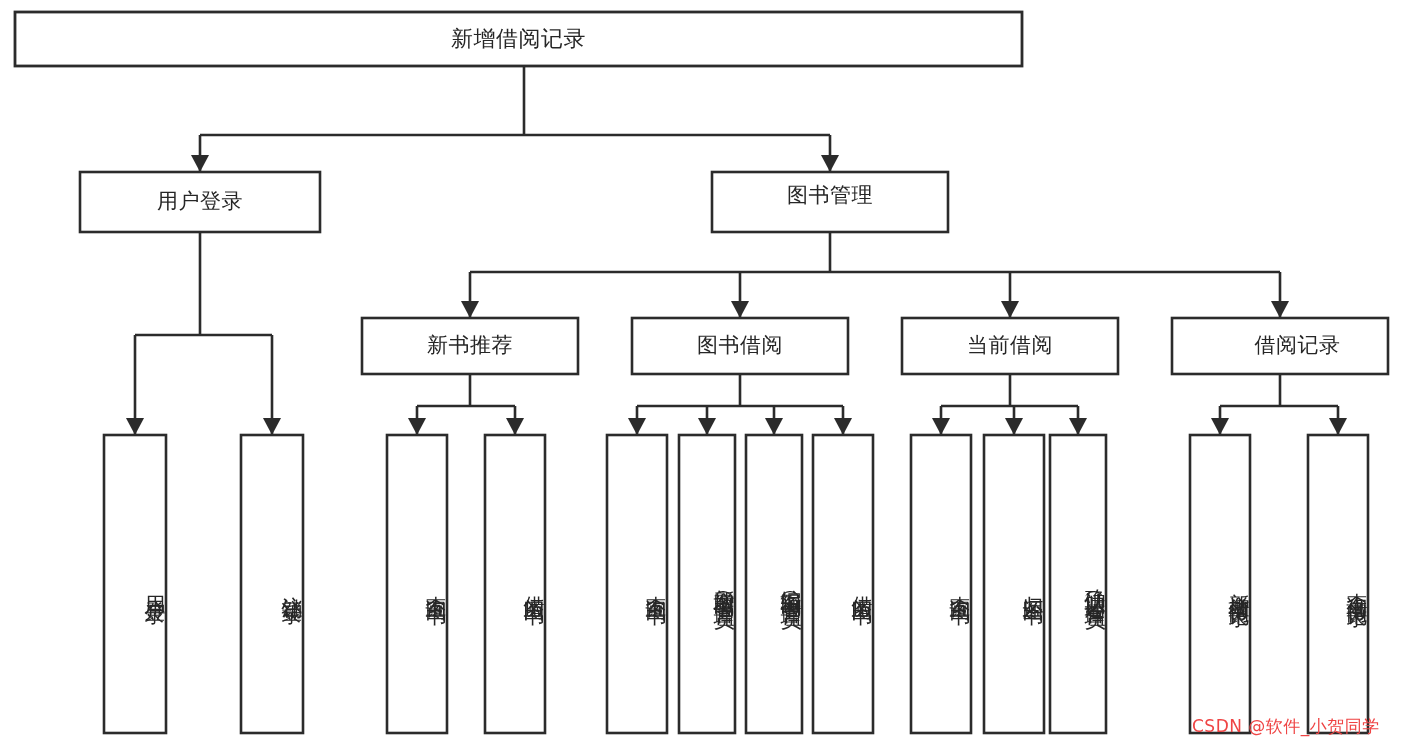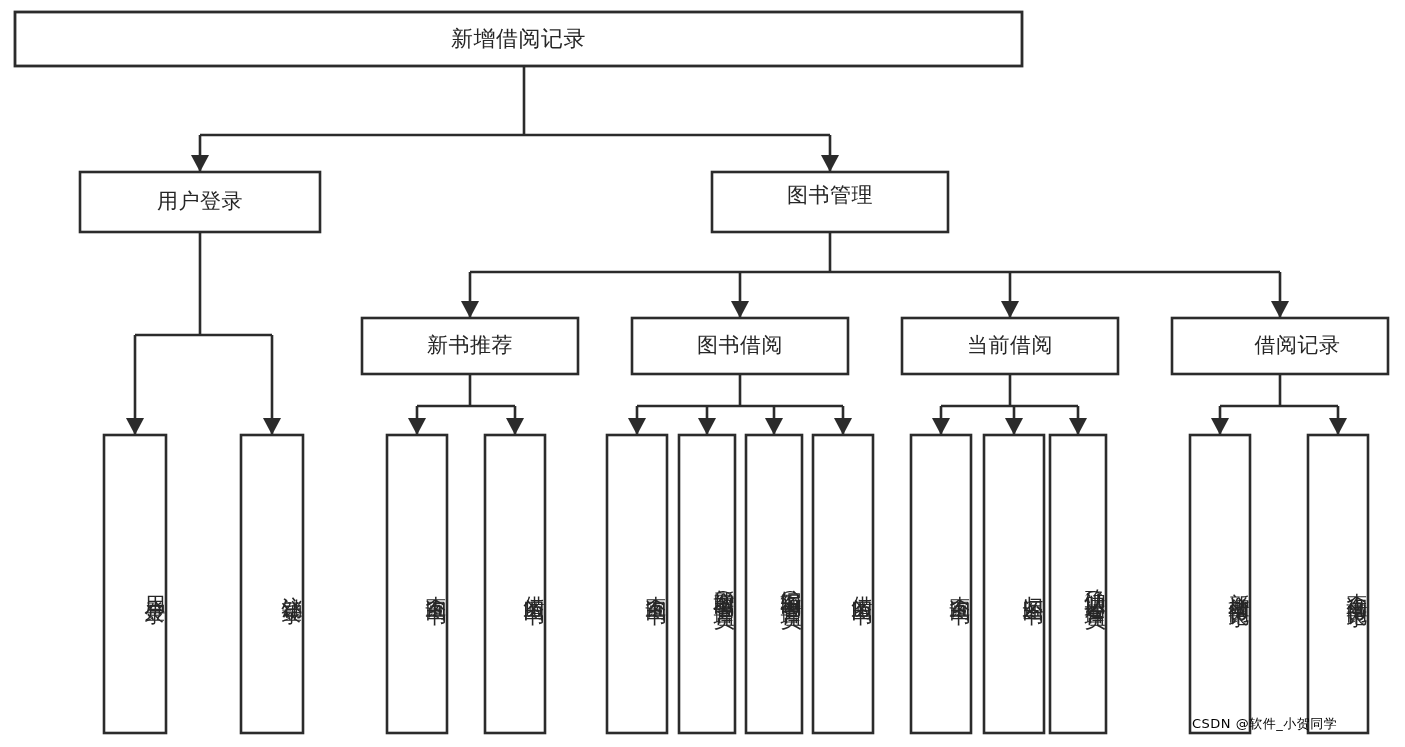--- a/index.html
+++ b/index.html
@@ -71,22 +71,22 @@
     writing-mode: vertical-rl;
     text-orientation: upright;
     font-size: 21px;
     letter-spacing: 3px;
     align-items: flex-start;
     justify-content: center;
     padding-top: 2px;
   }
   .watermark {
     position: absolute;
-    color: #000000;
-    font-size: 13px;
+    color: #ef4444;
+    font-size: 17px;
     letter-spacing: 0.5px;
     white-space: nowrap;
     user-select: none;
   }
 </style>
 </head>
 <body>
 
 <div id="diagram-root">
   <svg id="diagram-svg" viewBox="0 0 1405 747" xmlns="http://www.w3.org/2000/svg">

